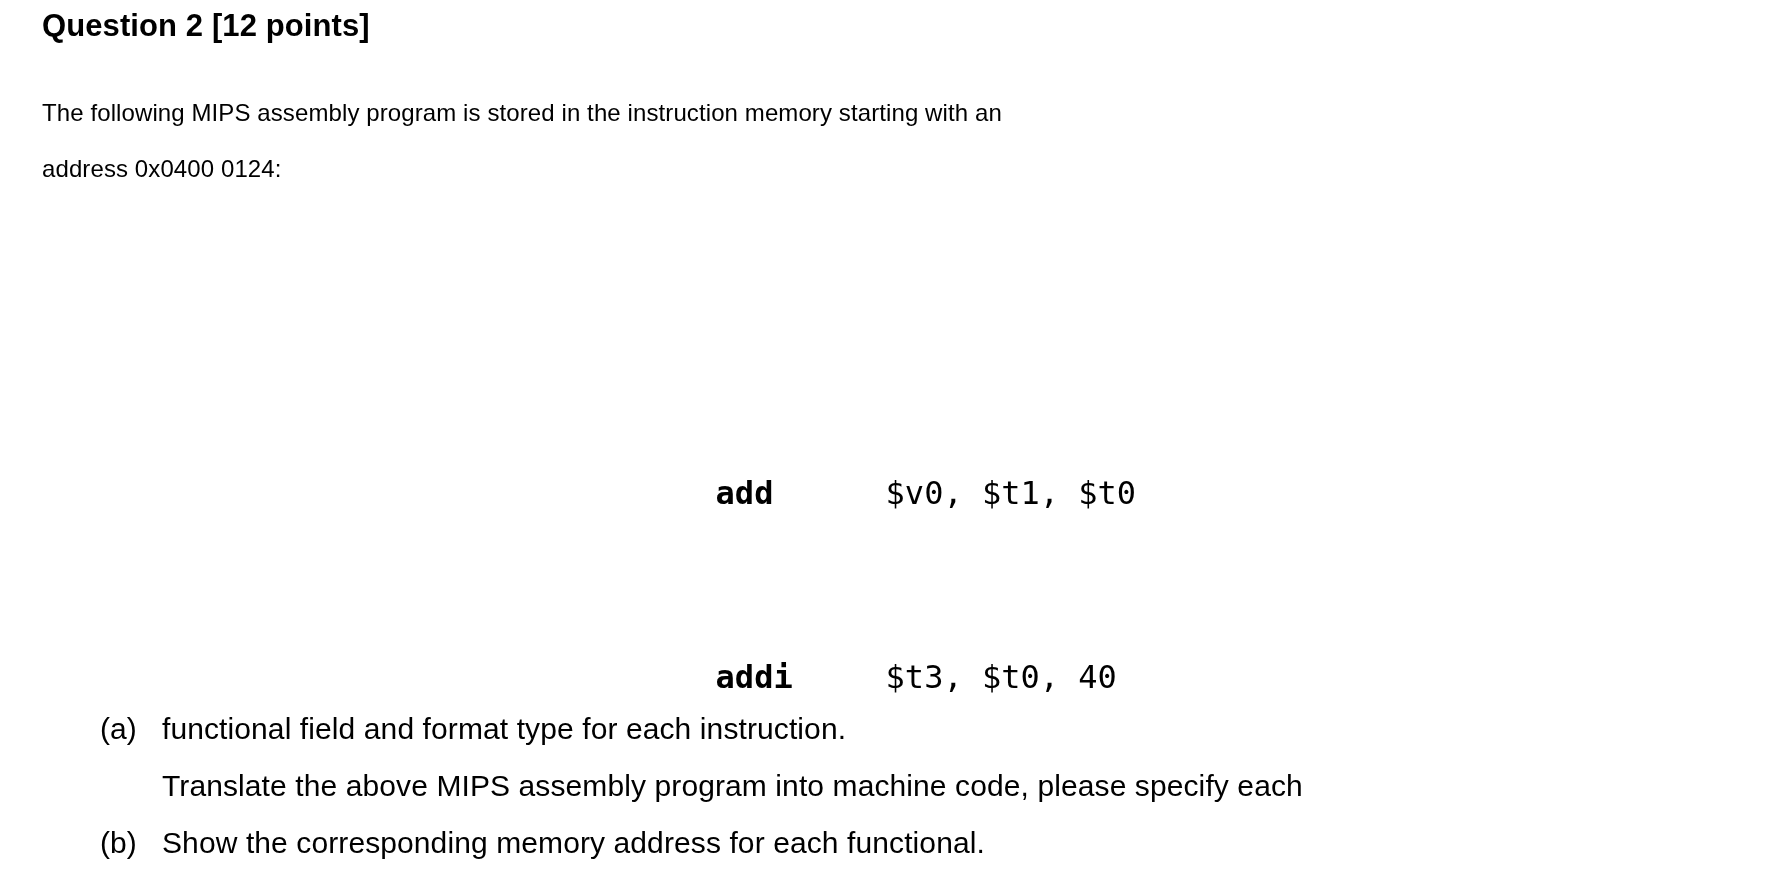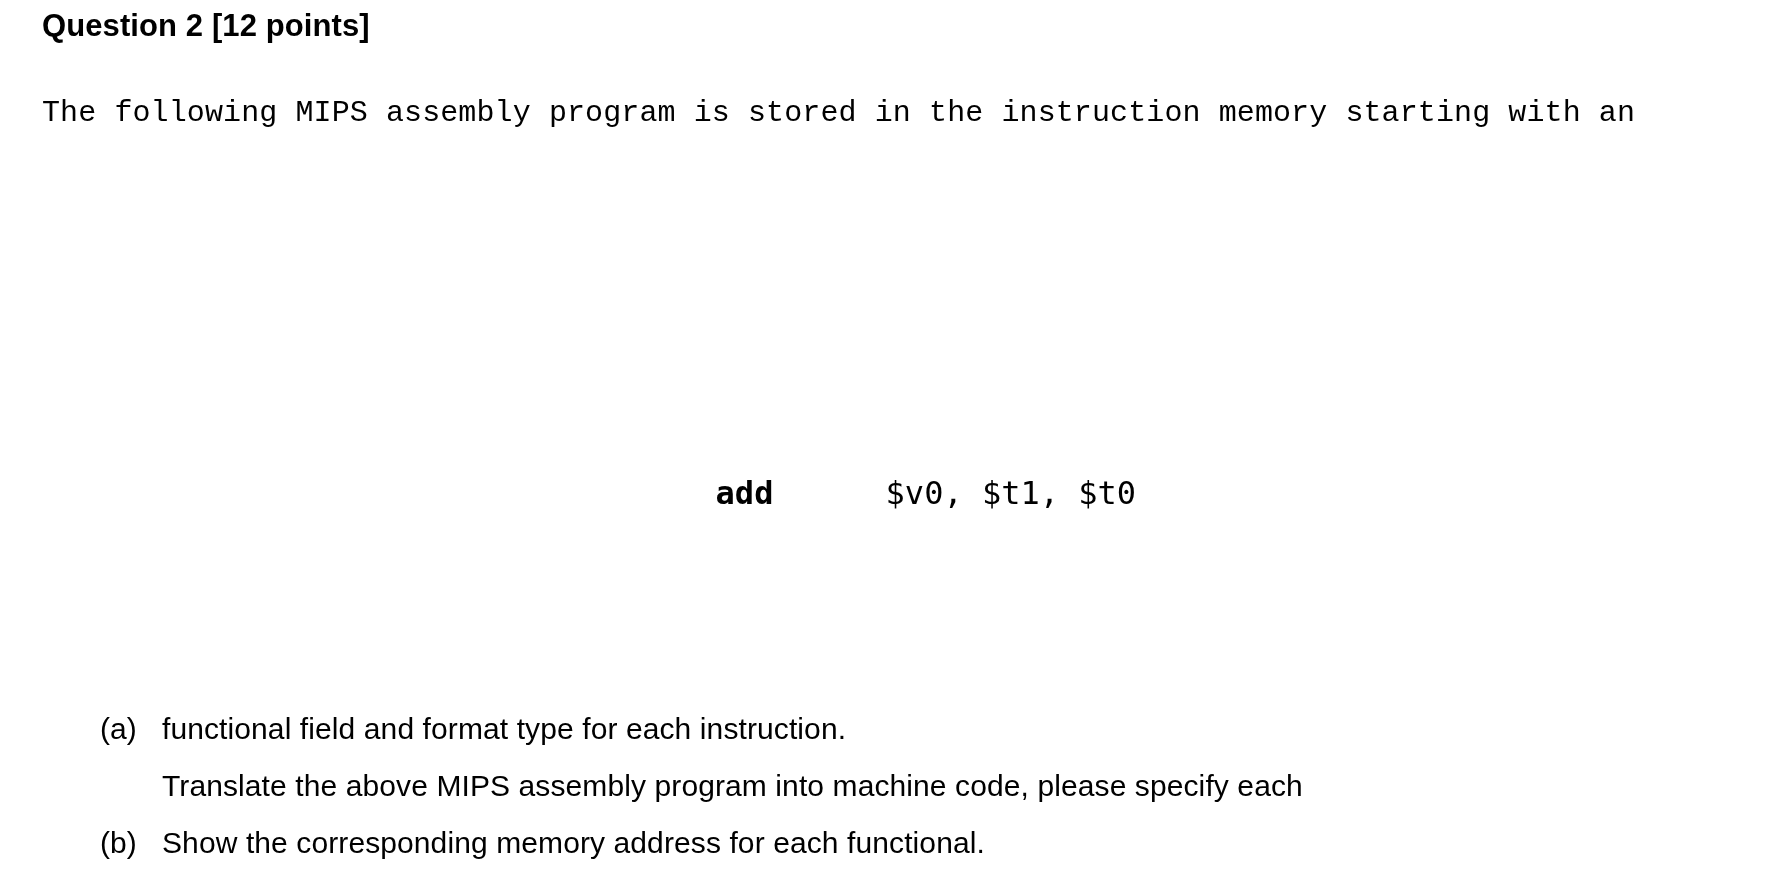--- a/index.html
+++ b/index.html
@@ -33,24 +33,23 @@
     letter-spacing: 0.1px;
     white-space: nowrap;
   }
 
   
   .intro {
     position: absolute;
     left: 42px;
     top: 85px;
     width: 1620px;
-    font-size: 30px;
+    font-size: 24px;
     line-height: 56px;
     letter-spacing: 0.1px;
-    font-family: Liberation Mono, monospace;
   }
   .intro .line {
     white-space: nowrap;
   }
 
   
   .code-block {
     position: absolute;
     left: 375px;
     top: 240px;
@@ -108,29 +107,33 @@
 </style>
 </head>
 <body>
 
 <div class="page">
 
   <div class="q-title">Question 2 [12 points]</div>
 
   <div class="intro">
     <div class="line">The following MIPS assembly program is stored in the instruction memory starting with an</div>
+    <div class="line">address 0x0400 0124:</div>
   </div>
 
   <div class="code-block">
 
 
     <div class="code-line">
       <span class="lbl"></span><span class="mn">add</span><span class="ops">$v0, $t1, $t0</span>
     </div>
 
+    <div class="code-line">
+      <span class="lbl"></span><span class="mn">addi</span><span class="ops">$t3, $t0, 40</span>
+    </div>
 
     
 
     
 
     
 
     
 
     

